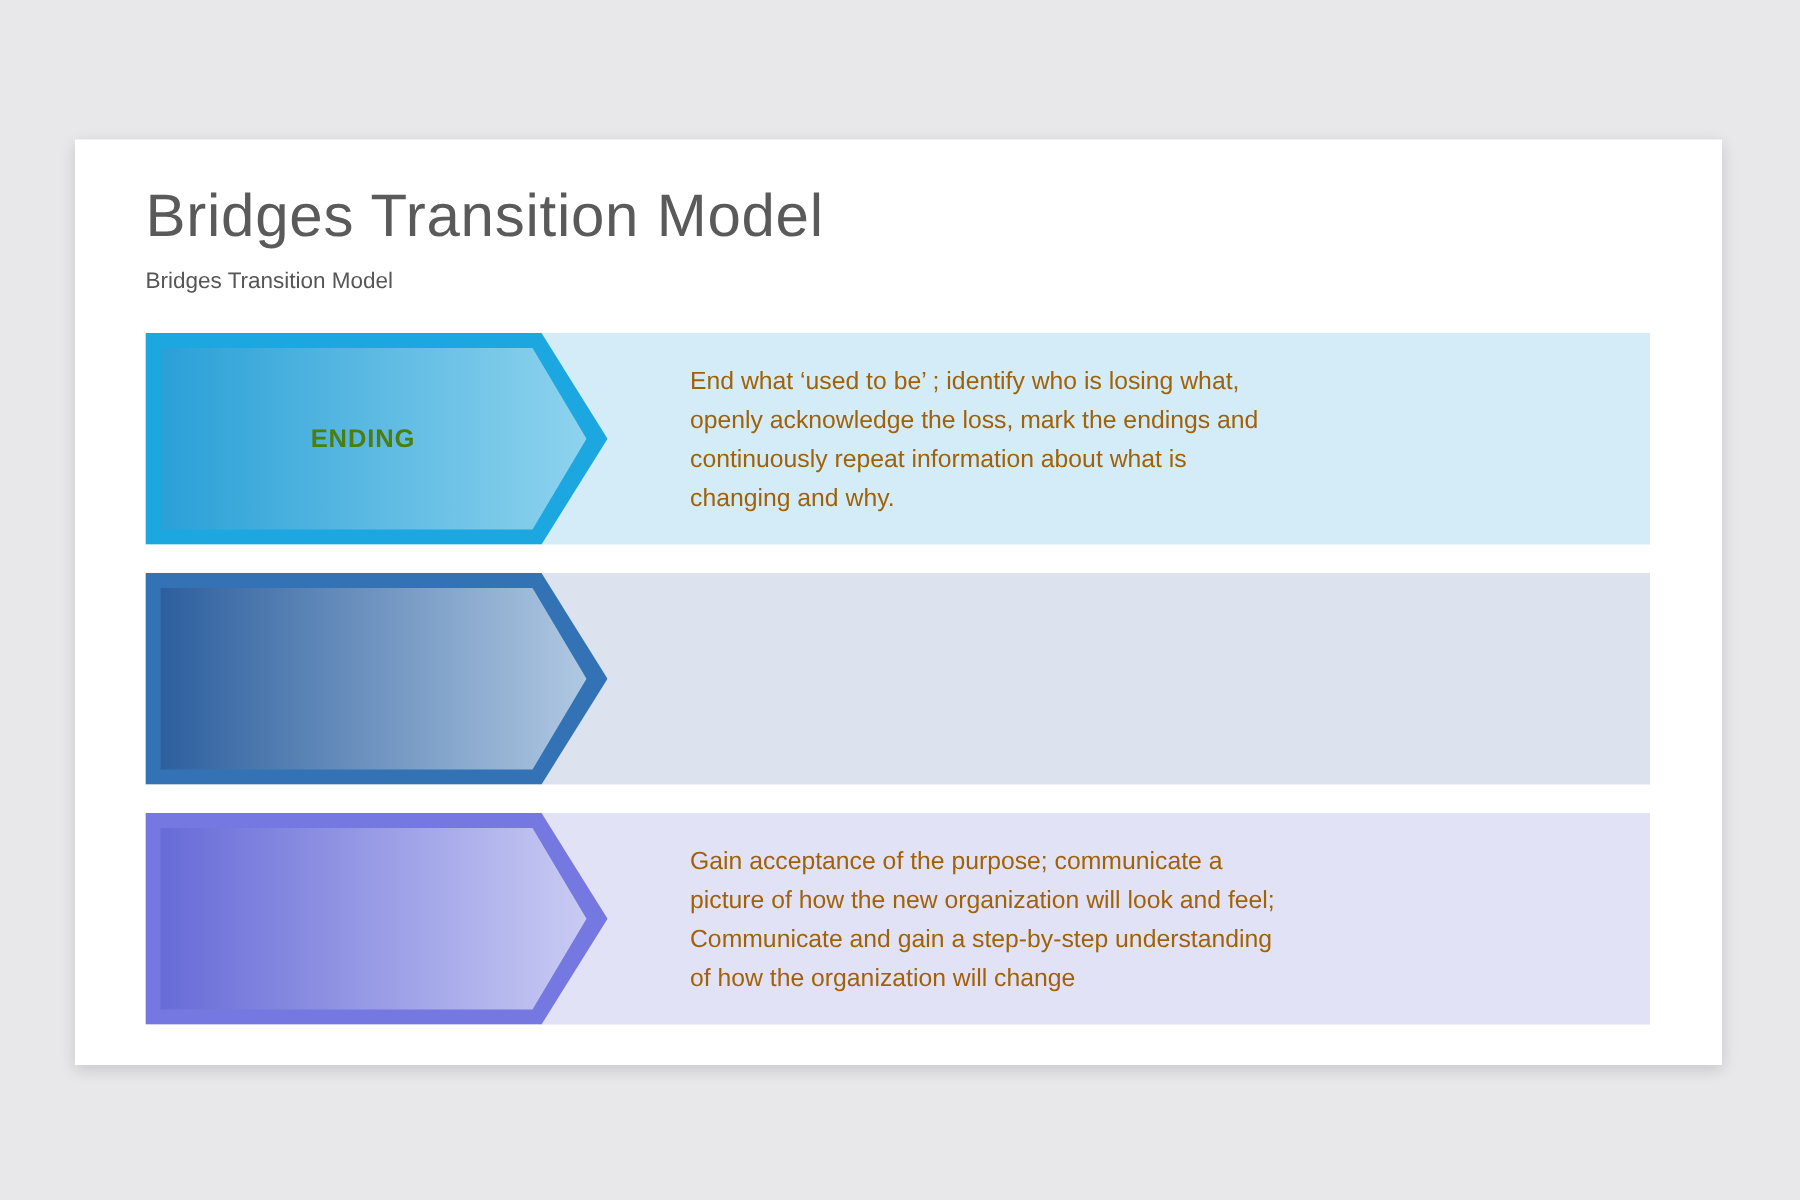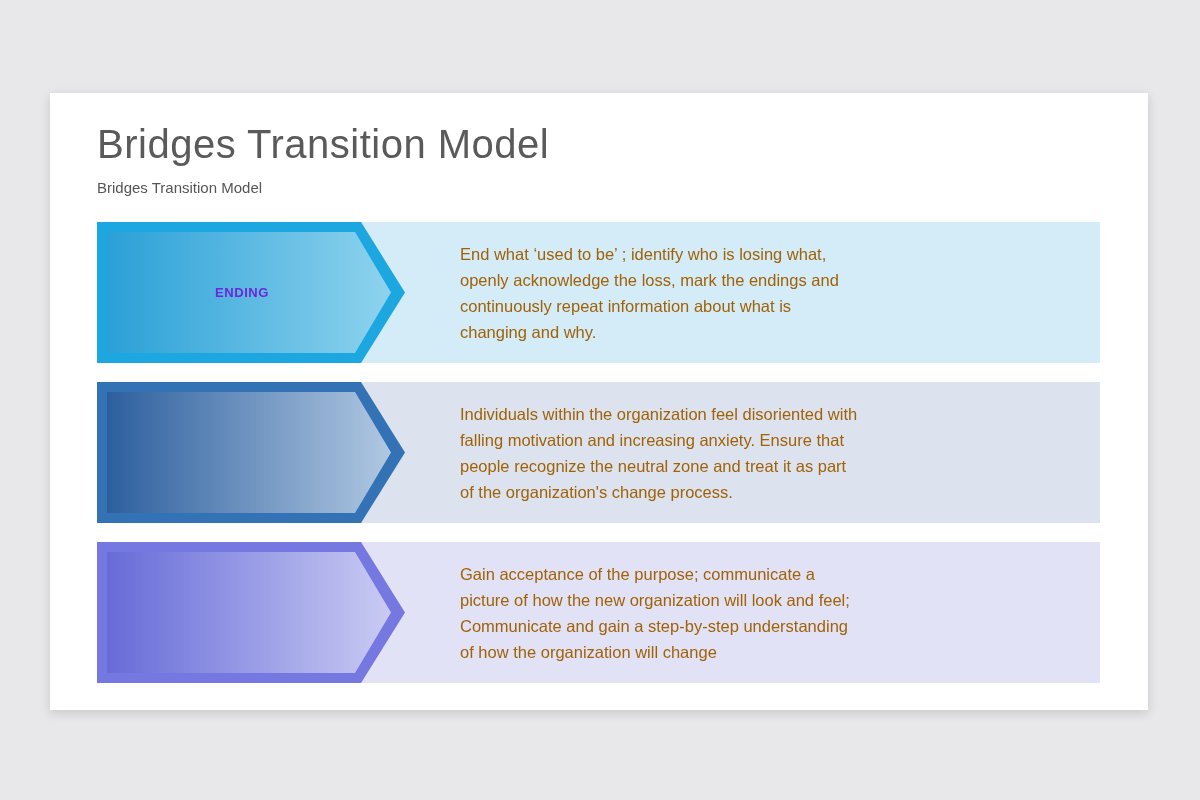--- a/index.html
+++ b/index.html
@@ -49,23 +49,23 @@
     width: 308px; height: 141px;
   }
   .arrow-wrap svg { display: block; width: 308px; height: 141px; }
   .arrow-label {
     position: absolute;
     left: 0; top: 0;
     width: 290px; height: 141px;
     display: flex;
     align-items: center;
     justify-content: center;
-    color: #6d28d9;
+    color: #4d7c0f;
     font-weight: 700;
-    font-size: 13px;
+    font-size: 17px;
     letter-spacing: 0.6px;
   }
   .row-desc {
     margin-left: 363px;
     width: 402px;
     font-size: 16.5px;
     line-height: 26px;
     color: #a16207;
   }
 </style>
@@ -102,21 +102,20 @@
             <defs>
               <linearGradient id="grad1" x1="0" y1="0" x2="1" y2="0">
                 <stop class="stop1" offset="0" stop-color="#2d5f9e"></stop>
                 <stop class="stop2" offset="1" stop-color="#b0c8e2"></stop>
               </linearGradient>
             </defs>
             <polygon class="outer" points="0,0 264,0 308,70.5 264,141 0,141" fill="#3373b5"></polygon>
             <polygon points="10,10 258,10 294,70.5 258,131 10,131" fill="url(#grad1)"></polygon>
           </svg>
         </div>
-        <div class="row-desc">Individuals within the organization feel disoriented with falling motivation and increasing anxiety. Ensure that people recognize the neutral zone and treat it as part of the organization's change process.</div>
       </div>
 
       <div class="row" style="--band: #e2e2f6;">
         <div class="arrow-wrap">
           <svg viewBox="0 0 308 141" preserveAspectRatio="none" aria-hidden="true">
             <defs>
               <linearGradient id="grad2" x1="0" y1="0" x2="1" y2="0">
                 <stop class="stop1" offset="0" stop-color="#676bd7"></stop>
                 <stop class="stop2" offset="1" stop-color="#c9cbf3"></stop>
               </linearGradient>

